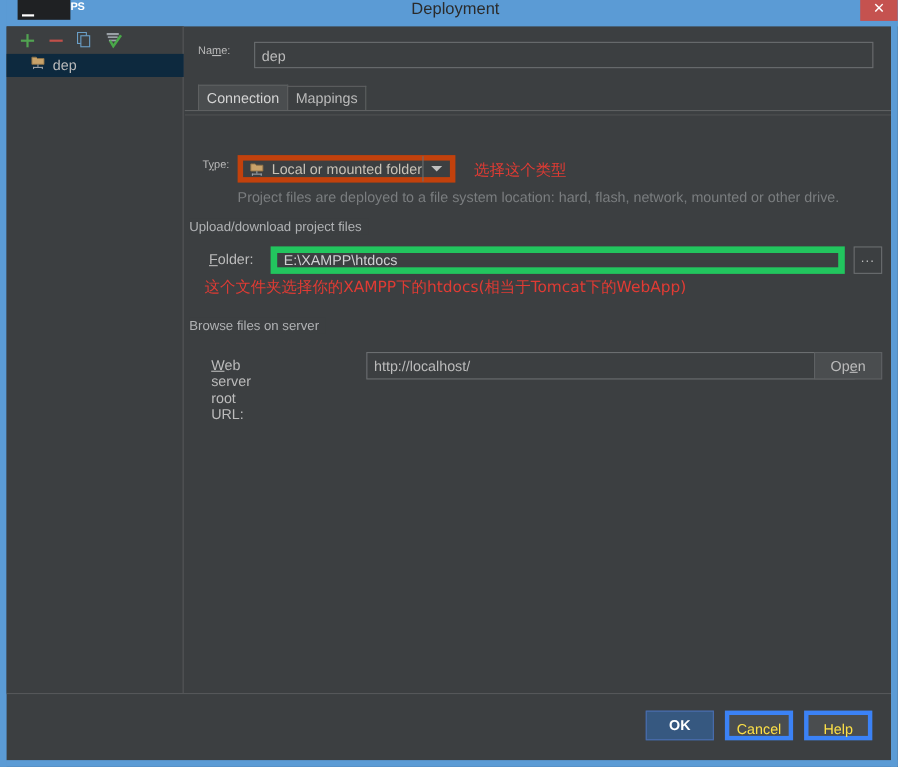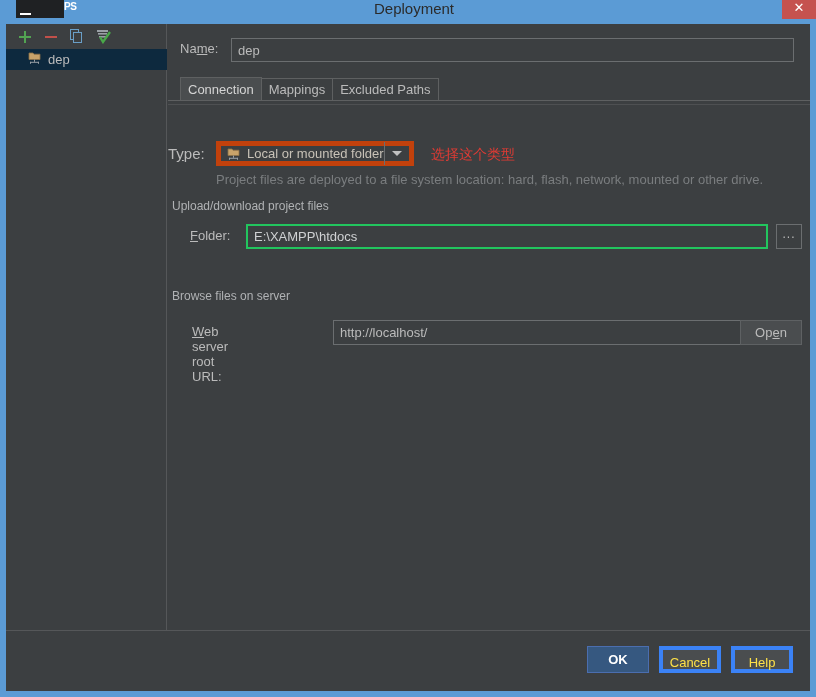--- a/index.html
+++ b/index.html
@@ -147,21 +147,21 @@
   
   .name-row {
     position: absolute;
     left: 0; top: 14px;
     width: 642px;
     height: 24px;
   }
   .name-label {
     position: absolute;
     left: 12px; top: 3px;
-    font-size: 13px;
+    font-size: 10px;
     color: #bbbbbb;
   }
   .name-input {
     position: absolute;
     left: 63px; top: 0;
     width: 563px;
     height: 24px;
     background: #3c3f41;
     border: 1px solid #6b6e70;
     color: #bbbbbb;
@@ -246,22 +246,22 @@
   }
 
   
   .type-row {
     position: absolute;
     left: 0; top: 117px;
     height: 25px;
   }
   .type-label {
     position: absolute;
-    left: 0; top: 4px;
-    font-size: 15px;
+    left: 16px; top: 4px;
+    font-size: 10px;
     color: #bbbbbb;
   }
   .type-combo {
     position: absolute;
     left: 48px; top: 0;
     width: 198px;
     height: 25px;
     display: flex;
     align-items: center;
     border: 5px solid #c2410c;
@@ -351,21 +351,21 @@
     left: 22px; top: 4px;
     font-size: 13px;
     color: #bbbbbb;
   }
   .folder-input {
     position: absolute;
     left: 78px; top: 0;
     width: 522px;
     height: 25px;
     background: #3c3f41;
-    border: 2px solid #22c55e;
+    border: 6px solid #22c55e;
     color: #cfd1d3;
     font-size: 13px;
     font-family: "Liberation Sans", sans-serif;
     padding: 0 6px;
     box-sizing: border-box;
     outline: none;
   }
   .folder-browse {
     position: absolute;
     left: 608px; top: 0;
@@ -521,21 +521,20 @@
     <div class="right-panel">
 
       <div class="name-row">
         <div class="name-label"><span>Na</span><span class="u">m</span><span>e:</span></div>
         <input class="name-input" type="text" value="dep" style="">
       </div>
 
       <div class="tabs">
         <div class="tab active">Connection</div>
         <div class="tab">Mappings</div>
-        <div class="tab">Excluded Paths</div>
       </div>
       <div class="tab-sep"></div>
       <div class="tab-sep2"></div>
 
 
       <div class="type-row">
         <div class="type-label"><span>T</span><span class="u">y</span><span>pe:</span></div>
         <div class="type-combo">
           <span style="padding-left:6px;display:flex;align-items:center;">
             <svg width="14" height="14" viewBox="0 0 14 14">
@@ -561,20 +560,21 @@
         <div class="gline"></div>
         <div class="gl">Upload/download project files</div>
       </div>
 
       <div class="folder-row">
         <div class="folder-label"><span></span><span class="u">F</span><span>older:</span></div>
         <input class="folder-input" type="text" value="E:\XAMPP\htdocs" style="">
         <div class="folder-browse">...</div>
       </div>
 
+      <div class="annot annot-folder">这个文件夹选择你的XAMPP下的htdocs(相当于Tomcat下的WebApp)</div>
 
       <div class="group group-browse">
         <div class="gline"></div>
         <div class="gl">Browse files on server</div>
       </div>
 
       <div class="url-row">
         <div class="url-label"><span></span><span class="u">W</span><span>eb server root URL:</span></div>
         <input class="url-input" type="text" value="http://localhost/" style="">
         <div class="open-btn"><span>Op</span><span class="u">e</span><span>n</span></div>

